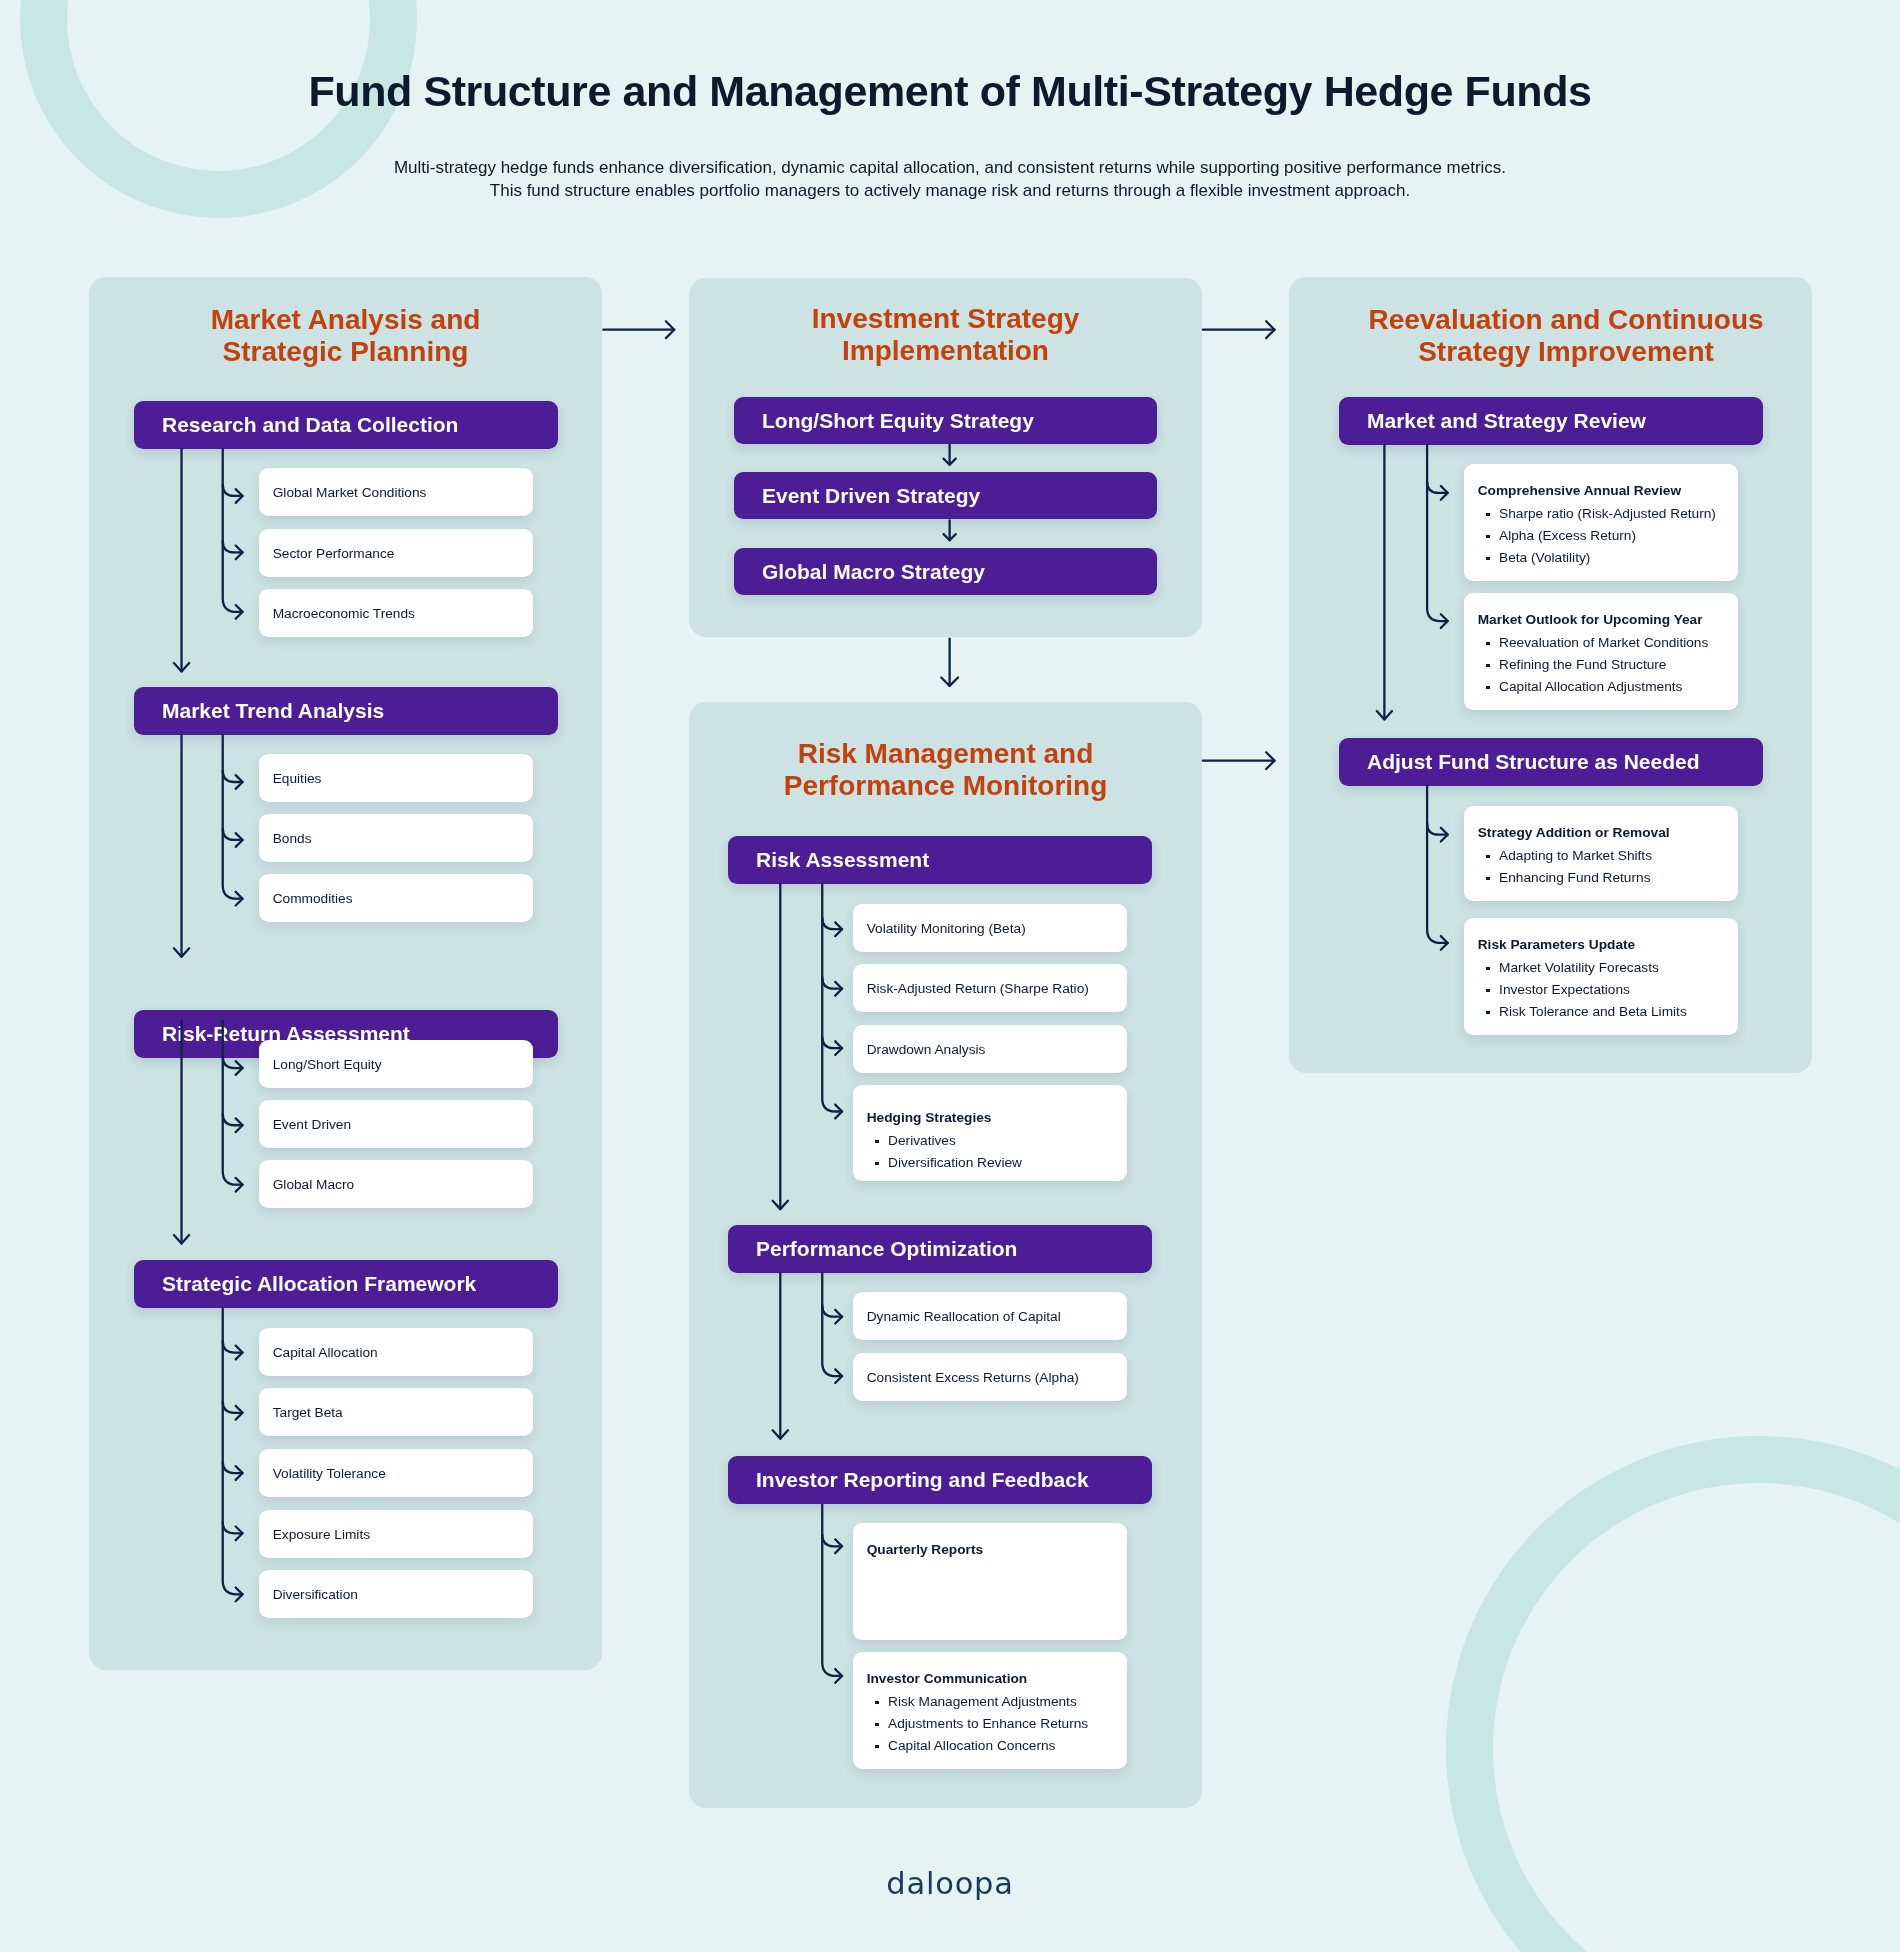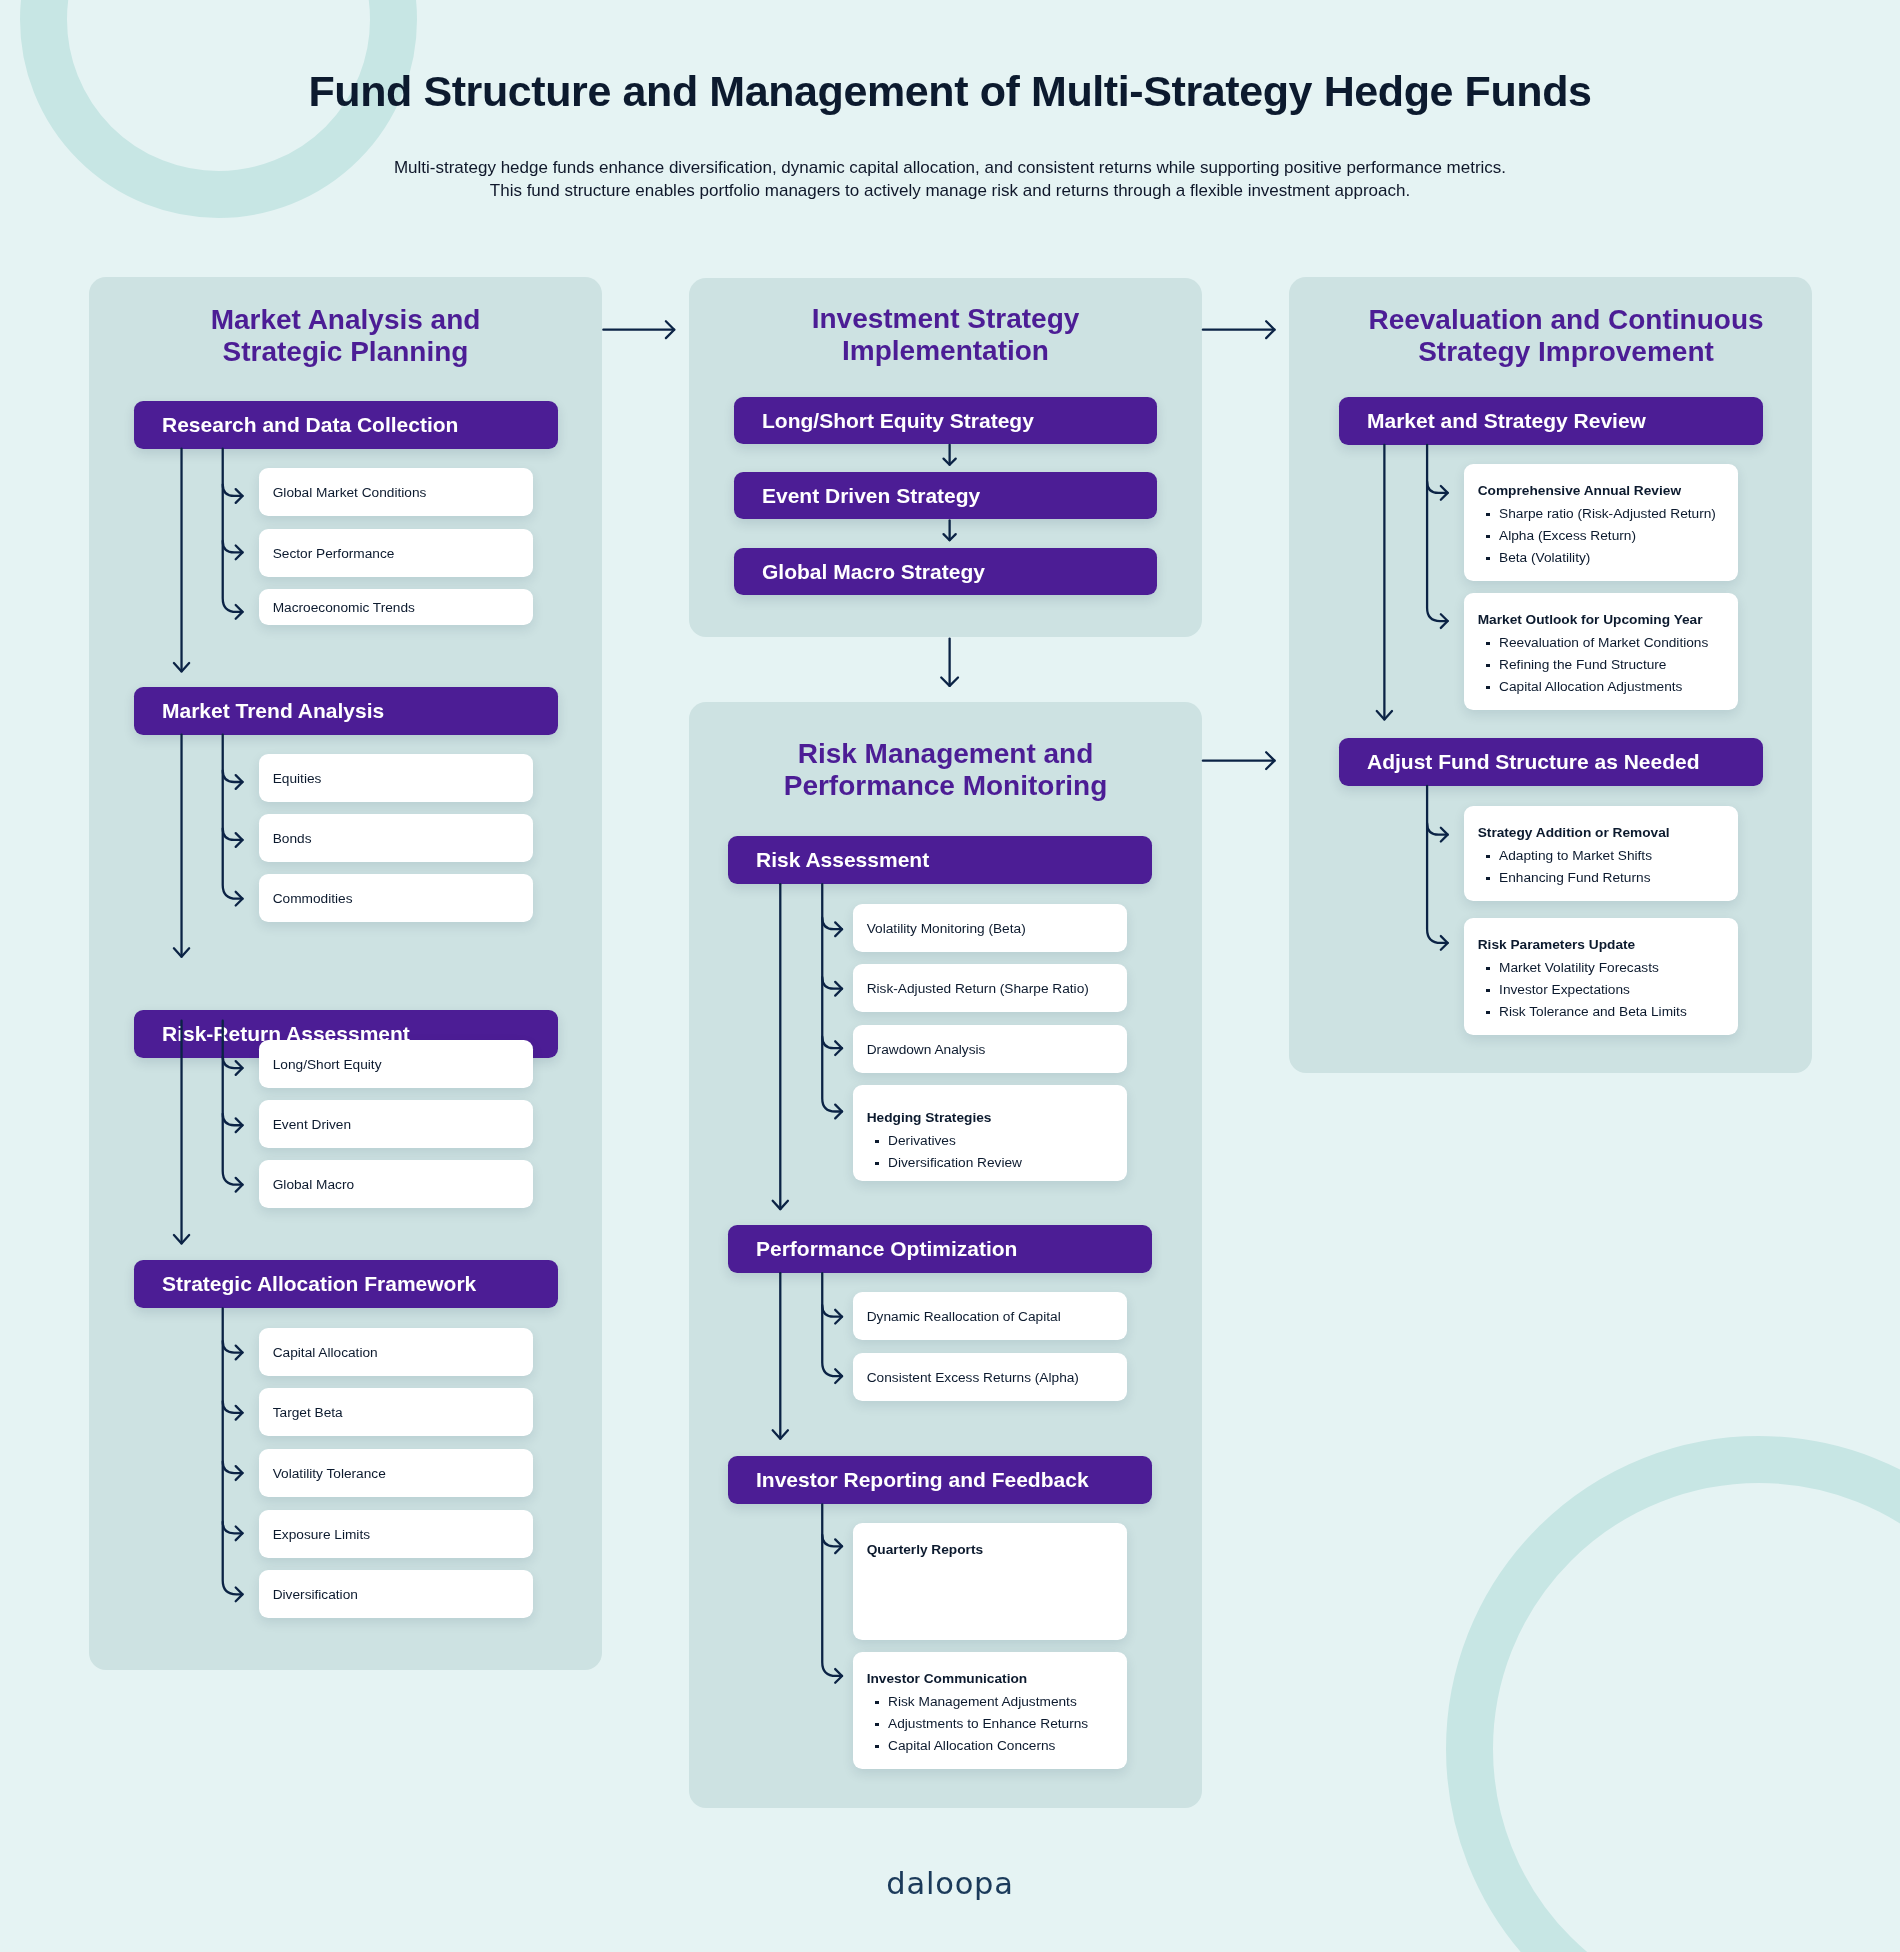--- a/index.html
+++ b/index.html
@@ -31,21 +31,21 @@
     text-align: center; font-size: 17px; line-height: 23px; color: #0f172a;
   }
 
   .panel {
     position: absolute;
     background: #cde2e2;
     border-radius: 17px;
   }
   .panel-title {
     position: absolute; left: 0; right: 0;
-    text-align: center; font-size: 28px; line-height: 32px; font-weight: 700; color: #4c1d95;
+    text-align: center; font-size: 28px; line-height: 32px; font-weight: 700; color: #c2410c;
   }
 
   .step {
     position: absolute;
     background: #4c1d95;
     color: #ffffff;
     border-radius: 9.2px;
     font-size: 21px; font-weight: 700;
     padding-left: 28px;
     display: flex; align-items: center;
@@ -106,21 +106,21 @@
 
 <div class="step" style="left:134px; top:401px; width:424px; height:48px;">
   <span>Research and Data Collection</span>
 </div>
 <div class="card" style="left:259px; top:468px; width:274px; height:48px;">
     <span>Global Market Conditions</span>
   </div>
 <div class="card" style="left:259px; top:529px; width:274px; height:48px;">
     <span>Sector Performance</span>
   </div>
-<div class="card" style="left:259px; top:589px; width:274px; height:36px;">
+<div class="card" style="left:259px; top:589px; width:274px; height:48px;">
     <span>Macroeconomic Trends</span>
   </div>
 
 <div class="step" style="left:134px; top:687px; width:424px; height:48px;">
   <span>Market Trend Analysis</span>
 </div>
 <div class="card" style="left:259px; top:754px; width:274px; height:48px;">
     <span>Equities</span>
   </div>
 <div class="card" style="left:259px; top:814px; width:274px; height:48px;">

